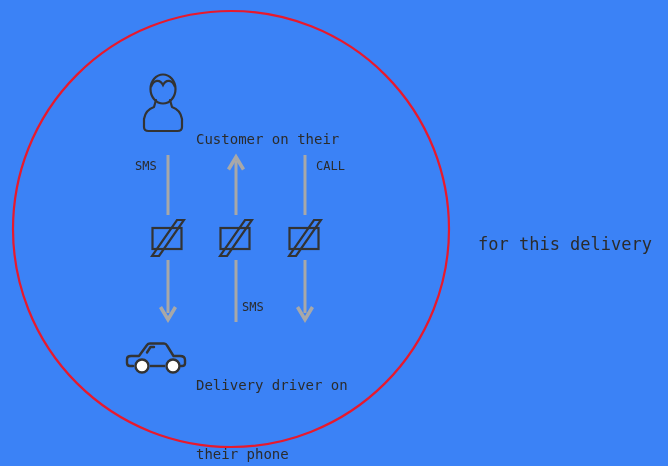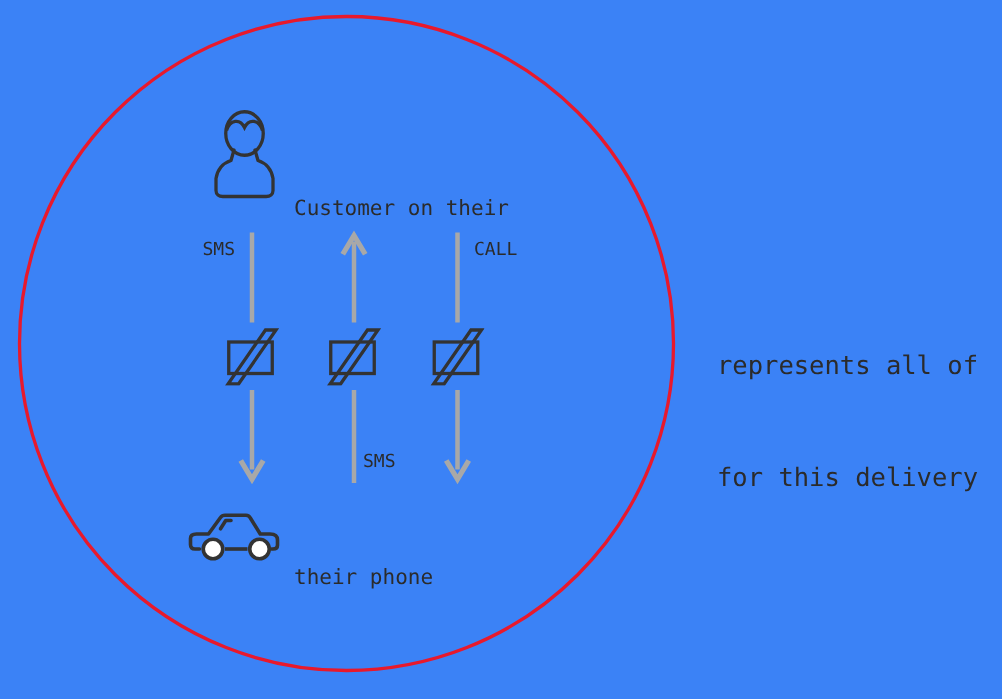--- a/index.html
+++ b/index.html
@@ -103,21 +103,21 @@
 
   <svg class="abs" style="left:124px;top:336px" width="64" height="40" viewBox="0 0 64 40">
     <path class="dark-stroke" d="M 9 30 L 6 30 Q 3 30 3 27 L 3 23 Q 3 20 7 20 L 15 20 L 23 9 Q 24 7.5 26 7.5 L 40 7.5 Q 42 7.5 43 9.5 L 49.5 20 L 56 20 Q 61 20 61 24 L 61 27.5 Q 61 30 58 30 L 57 30" stroke-width="2.4" stroke-linejoin="round" stroke-linecap="round"></path>
     <line class="dark-stroke" x1="26" y1="30" x2="41" y2="30" stroke-width="2.4"></line>
     <polyline class="dark-stroke" points="30,11 26.5,11 23,16.5" stroke-width="2.4" stroke-linejoin="round" stroke-linecap="round"></polyline>
     <circle class="wheel" cx="18" cy="30" r="6.5" stroke-width="2.4"></circle>
     <circle class="wheel" cx="49" cy="30" r="6.5" stroke-width="2.4"></circle>
   </svg>
 
   <div class="label" style="left:196px;top:328px">
+    <div>Delivery driver on</div>
     <div>their phone</div>
   </div>
 
   <div class="note">
-    <div>represents all of</div>
     <div>for this delivery</div>
   </div>
 
 </div>
 
 </body></html>

